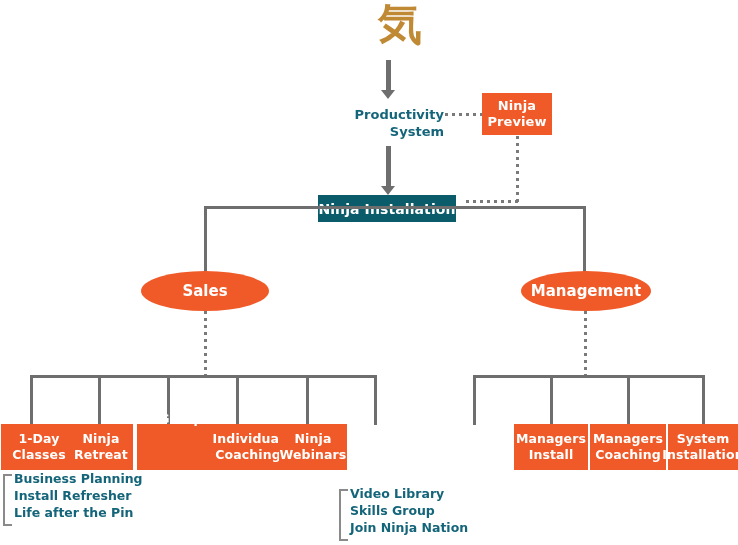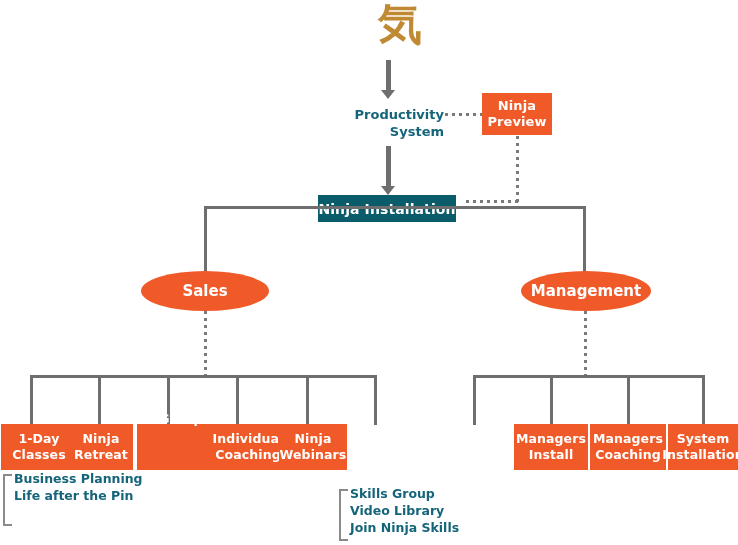--- a/index.html
+++ b/index.html
@@ -130,23 +130,24 @@
     <span>Coaching</span>
   </div>
   <div class="node-box orange" style="left:668px;top:424px;width:70px;height:46px;font-size:12.5px;line-height:16px;flex-direction:column;">
     <span>System</span>
     <span>Installation</span>
   </div>
 
   <div class="brk" style="left:3px;top:474px;width:9px;height:52px;"></div>
   <div class="sublist" style="left:14px;top:470px;">
     <div class="row">Business Planning</div>
+    <div class="row">Install Refresher</div>
     <div class="row">Life after the Pin</div>
   </div>
 
   <div class="brk" style="left:339px;top:489px;width:9px;height:52px;"></div>
   <div class="sublist" style="left:350px;top:485px;">
+    <div class="row">Video Library</div>
     <div class="row">Skills Group</div>
-    <div class="row">Video Library</div>
-    <div class="row">Join Ninja Skills</div>
+    <div class="row">Join Ninja Nation</div>
   </div>
 
 </div>
 
 </body></html>

